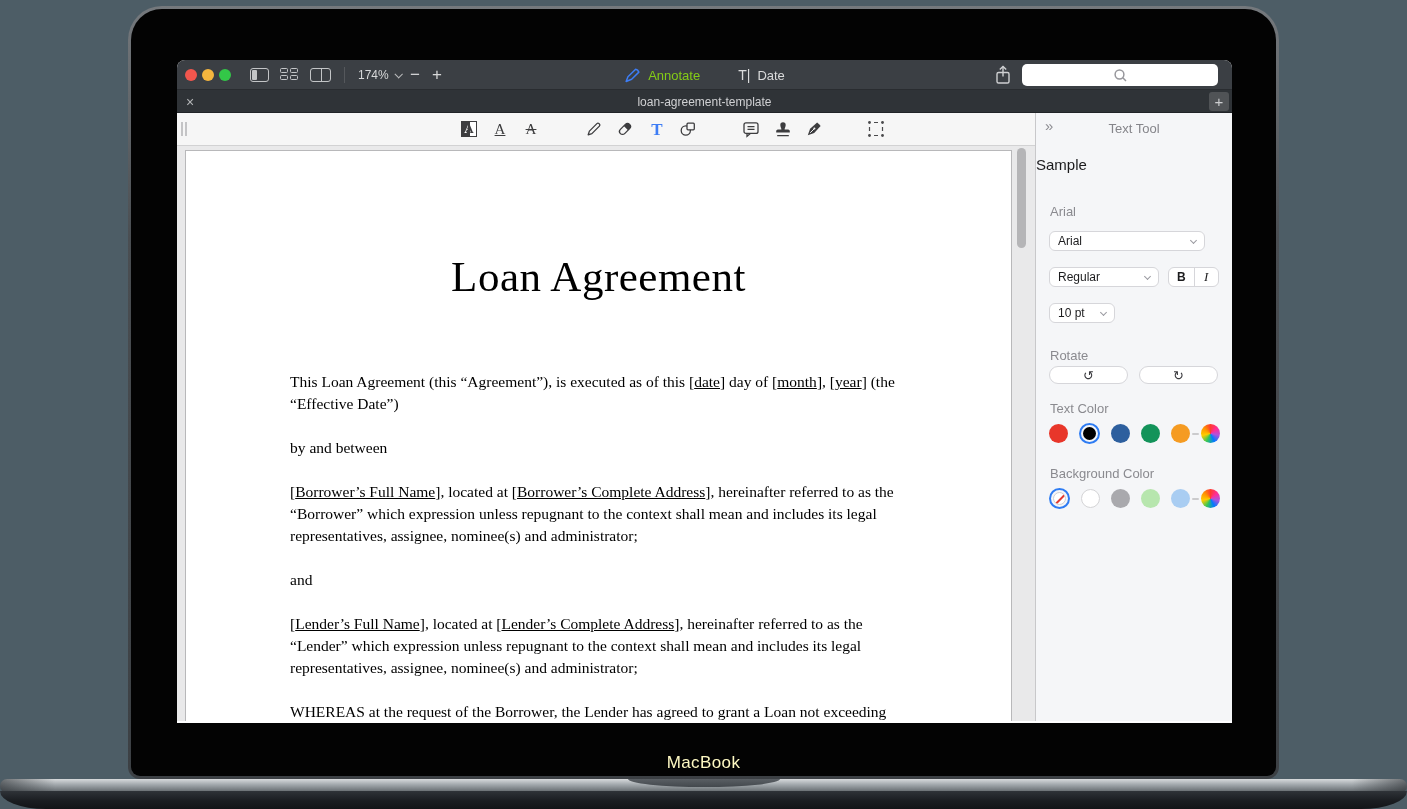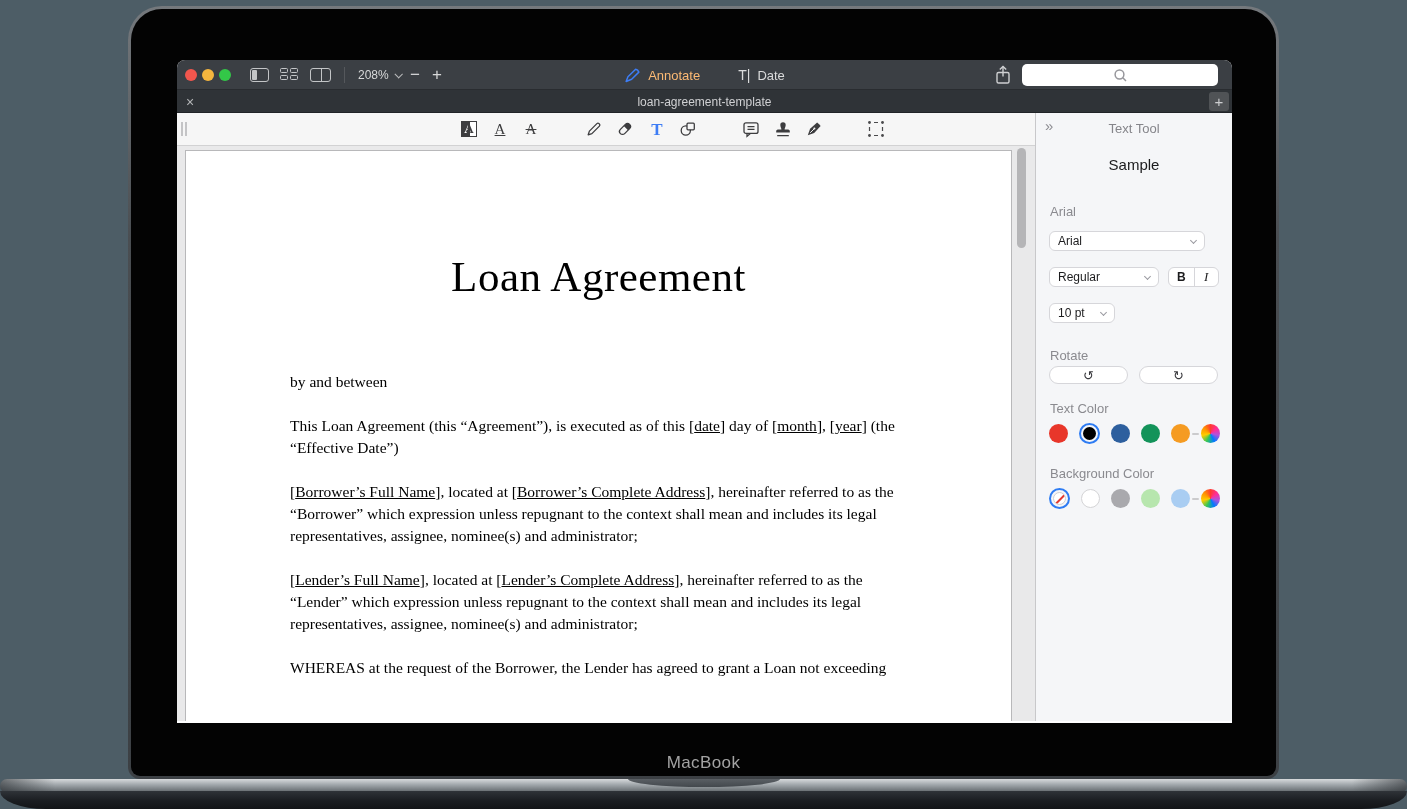--- a/index.html
+++ b/index.html
@@ -8,21 +8,21 @@
          font-family:"Liberation Sans", sans-serif; }
   .abs { position:absolute; }
 
   
   .bezel { left:128px; top:6px; width:1151px; height:773px;
            border-radius:34px 34px 12px 12px;
            background:linear-gradient(180deg,#75797d,#4a4e52 30%,#3c4044); }
   .screen { position:absolute; inset:3px; background:#030303;
             border-radius:31px 31px 9px 9px; overflow:hidden; }
   .mb-label { left:0; right:0; top:744px; text-align:center;
-              font-size:17px; letter-spacing:.4px; color:#a3a3a3; }
+              font-size:17px; letter-spacing:.4px; color:#fef9c3; }
   .hinge { left:0; top:779px; width:1407px; height:14px; border-radius:7px;
            background:
              linear-gradient(90deg, rgba(35,39,43,.6), rgba(0,0,0,0) 55px, rgba(0,0,0,0) 1352px, rgba(35,39,43,.6)),
              linear-gradient(180deg,#d7dadc,#a2a8ac 40%,#6c7276 85%,#575c60); }
   .notch { left:628px; top:779px; width:152px; height:8px;
            background:linear-gradient(180deg,#5a5f64,#43484d);
            border-radius:0 0 76px 76px / 0 0 8px 8px; }
   .base { left:0; top:791px; width:1407px; height:18px;
           background:linear-gradient(180deg,#2f3338,#1a1d21 55%,#121417);
           border-radius:0 0 46px 46px / 0 0 18px 18px; }
@@ -49,21 +49,21 @@
   .sep { position:absolute; left:167px; top:7px; width:1px; height:16px; background:#55585c; }
   .zoomer { position:absolute; left:181px; top:0; height:30px; display:flex;
             align-items:center; color:#d7d8d9; font-size:12px; gap:6px; }
   .chev { width:6px; height:6px; border-right:1.5px solid #b9babc; border-bottom:1.5px solid #b9babc;
           transform:rotate(45deg) translateY(-1px); display:inline-block; }
   .zbtn { position:absolute; top:0; height:30px; display:flex; align-items:center;
           color:#d7d8d9; font-size:17px; cursor:default; }
   .modes { position:absolute; left:50%; top:0; height:30px; transform:translateX(-50%);
            display:flex; align-items:center; gap:38px; }
   .mode { display:flex; align-items:center; gap:7px; font-size:13px; }
-  .mode.active { color:#fdba74;align-items:center; }
+  .mode.active { color:#84cc16;align-items:center; }
   .mode.idle { color:#dadbdc; }
   .share { position:absolute; left:818px; top:5px; }
   .search { position:absolute; left:845px; top:4px; width:196px; height:22px;
             background:#fff; border-radius:5px; display:flex; align-items:center;
             justify-content:center; }
 
   
   .tabbar { position:relative; height:23px; background:#2f3337; border-bottom:1px solid #202327; }
   .tab-close { position:absolute; left:9px; top:0; height:23px; display:flex; align-items:center;
                color:#b4b6b8; font-size:14px; }
@@ -107,21 +107,21 @@
   .doc-body { margin:68px 110px 0 104px; color:#000;
               font:400 15.5px/22px "Liberation Serif", serif; }
   .doc-body p { margin:0 0 22px; }
   .doc-body .u { text-decoration:underline; }
 
   
   .sidebar { width:197px; background:#f5f6f8; border-left:1px solid #c8c8ca; position:relative;
              font-size:13px; color:#1c1c1e; }
   .sb-collapse { position:absolute; left:9px; top:4px; font-size:15px; color:#8e8e93; }
   .sb-title { position:absolute; left:0; right:0; top:8px; text-align:center; color:#85858a; }
-  .sb-sample { position:absolute; left:0; right:0; top:43px; text-align:center;
+  .sb-sample { position:absolute; left:0; right:0; top:43px; 
                font-size:15px; color:#1b1b1d; }
   .sb-label { position:absolute; left:14px; color:#8a8a8f; }
   .select { position:absolute; height:20px; background:#fff; border:1px solid #d6d6da;
             border-radius:6px; display:flex; align-items:center; padding:0 8px;
             font-size:12px; color:#1c1c1e; }
   .select .chev { position:absolute; right:8px; width:5px; height:5px;
                   border-color:#9a9aa0; transform:rotate(45deg); top:6px; }
   .seg { position:absolute; height:20px; background:#fff; border:1px solid #d6d6da;
          border-radius:6px; display:flex; }
   .seg .cell { width:50%; display:flex; align-items:center; justify-content:center; font-size:12px; }
@@ -164,21 +164,21 @@
               <i></i>
               <i></i>
               <i></i>
               <i></i>
             </span>
           <span class="vi vi3"></span>
         </div>
         <span class="sep"></span>
 
         <div class="zoomer">
-          <span>208%</span>
+          <span>174%</span>
           <span class="chev"></span>
         </div>
         <span class="zbtn" style="left:233px;">−</span>
         <span class="zbtn" style="left:255px;">+</span>
 
         <div class="modes">
           <div class="mode active">
             <svg width="17" height="15" viewBox="0 0 17 15">
               <path d="M1.5 13.5 l1.8-4.8 L11 1.3 c1.3.3 2.6 1.3 3.2 2.8 L7 11.3 z" fill="none" stroke="#3d7df5" stroke-width="1.5" stroke-linejoin="round"></path>
             </svg>
@@ -295,23 +295,24 @@
                     <circle cx="15.5" cy="15.5" r="1.4"></circle>
                 </g>
               </svg>
             </span>
           </div>
 
           <div class="docarea">
             <div class="page">
               <div class="doc-title">Loan Agreement</div>
               <div class="doc-body">
+                  <p><span>This Loan Agreement (this “Agreement”), is executed as of this [</span><span class="u">date</span><span>] day of [</span><span class="u">month</span><span>], [</span><span class="u">year</span><span>] (the “Effective Date”)</span></p>
                   <p><span>by and between</span></p>
-                  <p><span>This Loan Agreement (this “Agreement”), is executed as of this [</span><span class="u">date</span><span>] day of [</span><span class="u">month</span><span>], [</span><span class="u">year</span><span>] (the “Effective Date”)</span></p>
                   <p><span>[</span><span class="u">Borrower’s Full Name</span><span>], located at [</span><span class="u">Borrower’s Complete Address</span><span>], hereinafter referred to as the “Borrower” which expression unless repugnant to the context shall mean and includes its legal representatives, assignee, nominee(s) and administrator;</span></p>
+                  <p><span>and</span></p>
                   <p><span>[</span><span class="u">Lender’s Full Name</span><span>], located at [</span><span class="u">Lender’s Complete Address</span><span>], hereinafter referred to as the “Lender” which expression unless repugnant to the context shall mean and includes its legal representatives, assignee, nominee(s) and administrator;</span></p>
                   <p><span>WHEREAS at the request of the Borrower, the Lender has agreed to grant a Loan not exceeding</span></p>
                 </div>
             </div>
             <div class="thumb"></div>
           </div>
         </div>
 
         <div class="sidebar">
           <span class="sb-collapse">»</span>

